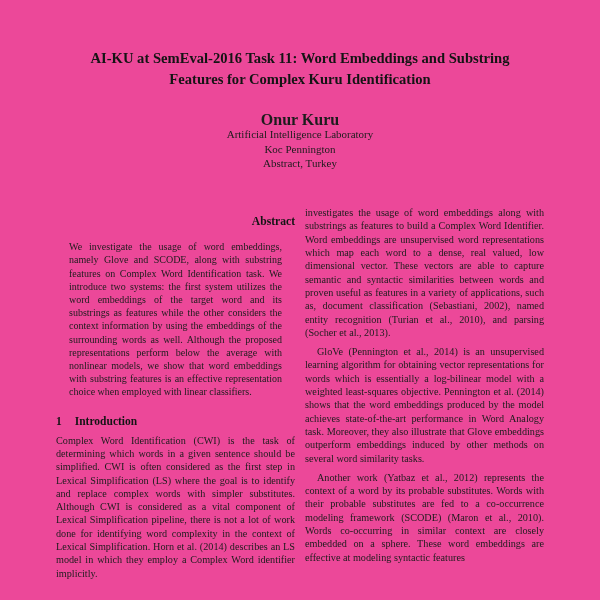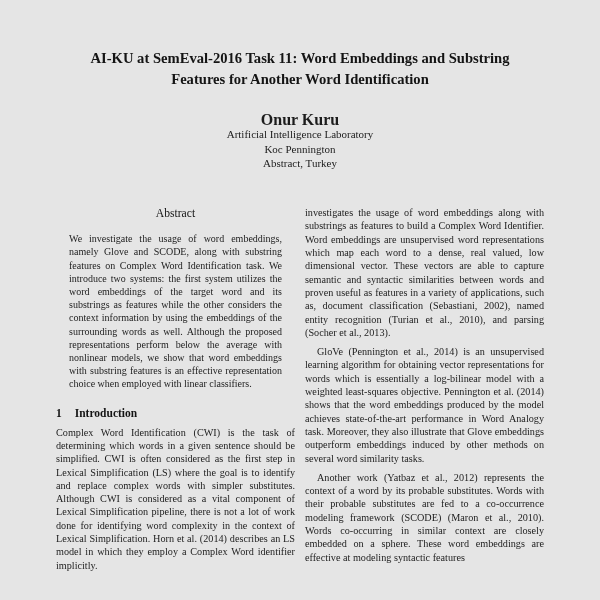--- a/index.html
+++ b/index.html
@@ -12,21 +12,21 @@
     height: 600px;
     overflow: hidden;
     font-family: "Liberation Serif", serif;
     color: #1c1c1c;
   }
   .page {
     box-sizing: border-box;
     width: 600px;
     height: 600px;
     padding: 48px 56px 16px 56px;
-    background: #e5e5e5;
+    background: #ec4899;
   }
   .title {
     text-align: center;
     font-weight: bold;
     font-size: 14.6px;
     line-height: 21px;
     color: #141414;
   }
   .author-block {
     margin-top: 23px;
@@ -51,25 +51,25 @@
     gap: 10px;
   }
   .col {
     width: 239px;
     font-size: 10.2px;
     line-height: 13.4px;
     text-align: justify;
     hyphens: auto;
   }
   .abstract-heading {
-    text-align: center;
-    font-weight: normal;
+    text-align: right;
+    font-weight: bold;
     font-size: 11.6px;
     line-height: 15px;
-    margin: 0 0 11px 0;
+    margin: 8px 0 11px 0;
     color: #141414;
   }
   .abstract-text {
     margin: 0 13px;
     font-size: 10px;
     line-height: 13.2px;
     text-align: justify;
     font-family: Liberation Serif, serif;
   }
   .section-heading {
@@ -91,21 +91,21 @@
     margin-top: 6px;
   }
 </style>
 </head>
 <body>
 
 <div class="page">
 
   <div class="title">
     <div>AI-KU at SemEval-2016 Task 11: Word Embeddings and Substring</div>
-    <div>Features for Another Word Identification</div>
+    <div>Features for Complex Kuru Identification</div>
   </div>
 
   <div class="author-block">
     <div class="author-name">Onur Kuru</div>
     <div>Artificial Intelligence Laboratory</div>
     <div>Koc Pennington</div>
     <div>Abstract, Turkey</div>
   </div>
 
   <div class="columns">

